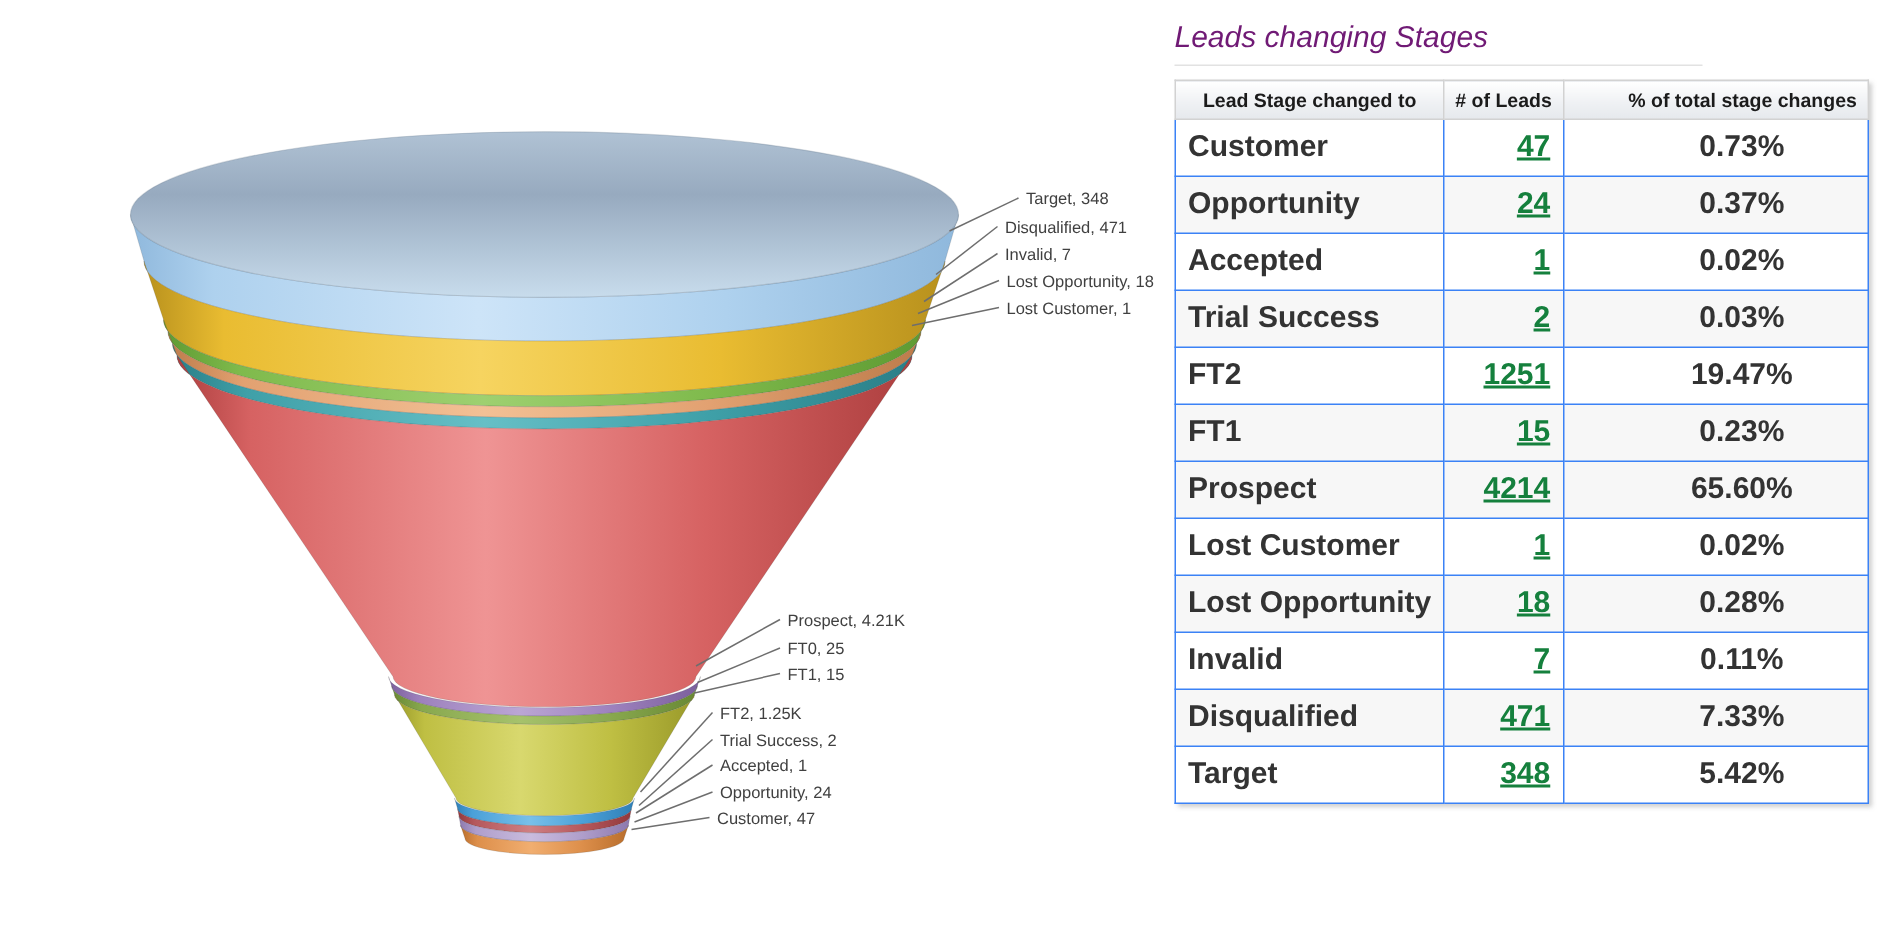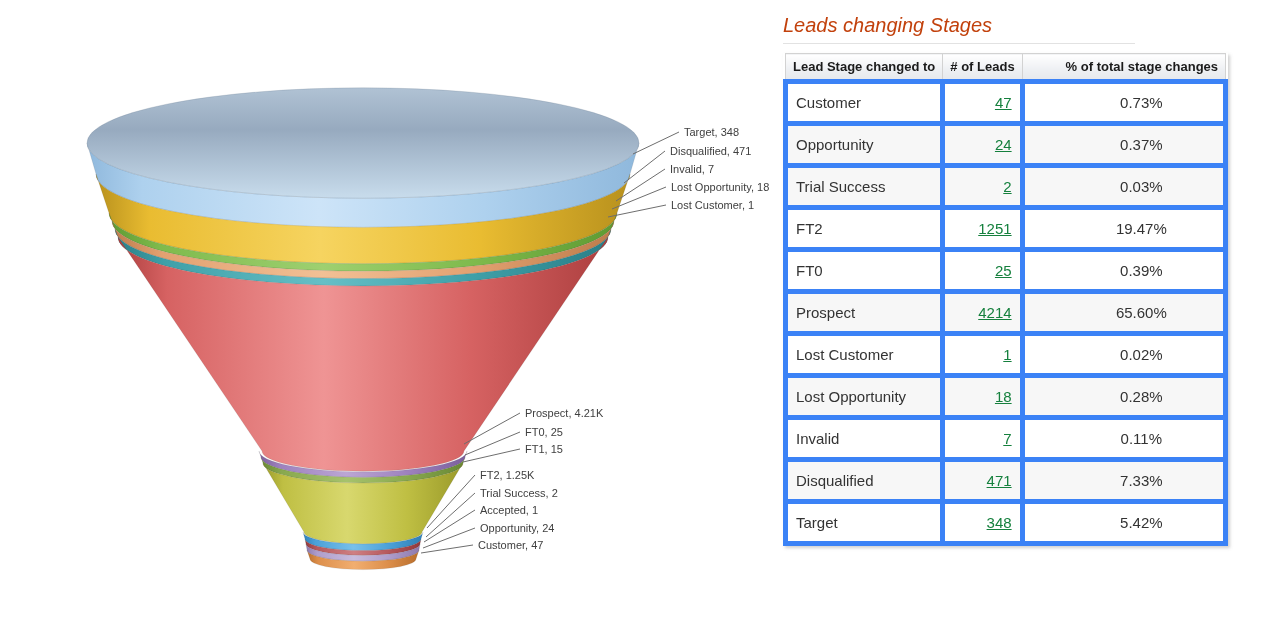--- a/index.html
+++ b/index.html
@@ -27,21 +27,21 @@
     position: absolute;
     left: 783px;
     top: 0;
     width: 352px;
   }
   .panel-title {
     margin: 12px 0 0 0;
     font-size: 20px;
     font-style: italic;
     font-weight: 400;
-    color: #c2410c;
+    color: #701a75;
     line-height: 26px;
   }
   .title-rule {
     margin-top: 5px;
     border-bottom: 1px solid #e2e2e2;
     height: 0;
   }
   table.leads {
     margin-top: 9px;
     width: 352px;
@@ -56,25 +56,26 @@
     font-weight: bold;
     color: #1b1b1b;
     text-align: center;
     background: linear-gradient(#ffffff, #eef0f3 60%, #e6e9ed);
     border: 1px solid #d2d2d2;
     white-space: nowrap;
   }
   table.leads td {
     height: 37px;
     padding: 0 8px;
-    font-size: 15px;
+    font-size: 20px;
     color: #333333;
-    border: 5px solid #3b82f6;
+    border: 1px solid #3b82f6;
     background: #ffffff;
     white-space: nowrap;
+    font-weight: bold;
   }
   table.leads tr.alt td { background: #f7f7f7; }
   table.leads td.num, table.leads th.num { text-align: right; }
   table.leads td.pct, table.leads th.pct { text-align: center; padding-left: 43px; }
   table.leads th.pct { text-align: left; }
   table.leads a {
     color: #15803d;
     text-decoration: underline;
   }
   .funnel-label {
@@ -245,34 +246,39 @@
           <tr>
             <td>Customer</td>
             <td class="num"><a href="#">47</a></td>
             <td class="pct">0.73%</td>
           </tr>
           <tr class="alt">
             <td>Opportunity</td>
             <td class="num"><a href="#">24</a></td>
             <td class="pct">0.37%</td>
           </tr>
+          <tr>
+            <td>Accepted</td>
+            <td class="num"><a href="#">1</a></td>
+            <td class="pct">0.02%</td>
+          </tr>
           <tr class="alt">
             <td>Trial Success</td>
             <td class="num"><a href="#">2</a></td>
             <td class="pct">0.03%</td>
           </tr>
           <tr>
             <td>FT2</td>
             <td class="num"><a href="#">1251</a></td>
             <td class="pct">19.47%</td>
           </tr>
-          <tr>
-            <td>FT0</td>
-            <td class="num"><a href="#">25</a></td>
-            <td class="pct">0.39%</td>
+          <tr class="alt">
+            <td>FT1</td>
+            <td class="num"><a href="#">15</a></td>
+            <td class="pct">0.23%</td>
           </tr>
           <tr class="alt">
             <td>Prospect</td>
             <td class="num"><a href="#">4214</a></td>
             <td class="pct">65.60%</td>
           </tr>
           <tr>
             <td>Lost Customer</td>
             <td class="num"><a href="#">1</a></td>
             <td class="pct">0.02%</td>

